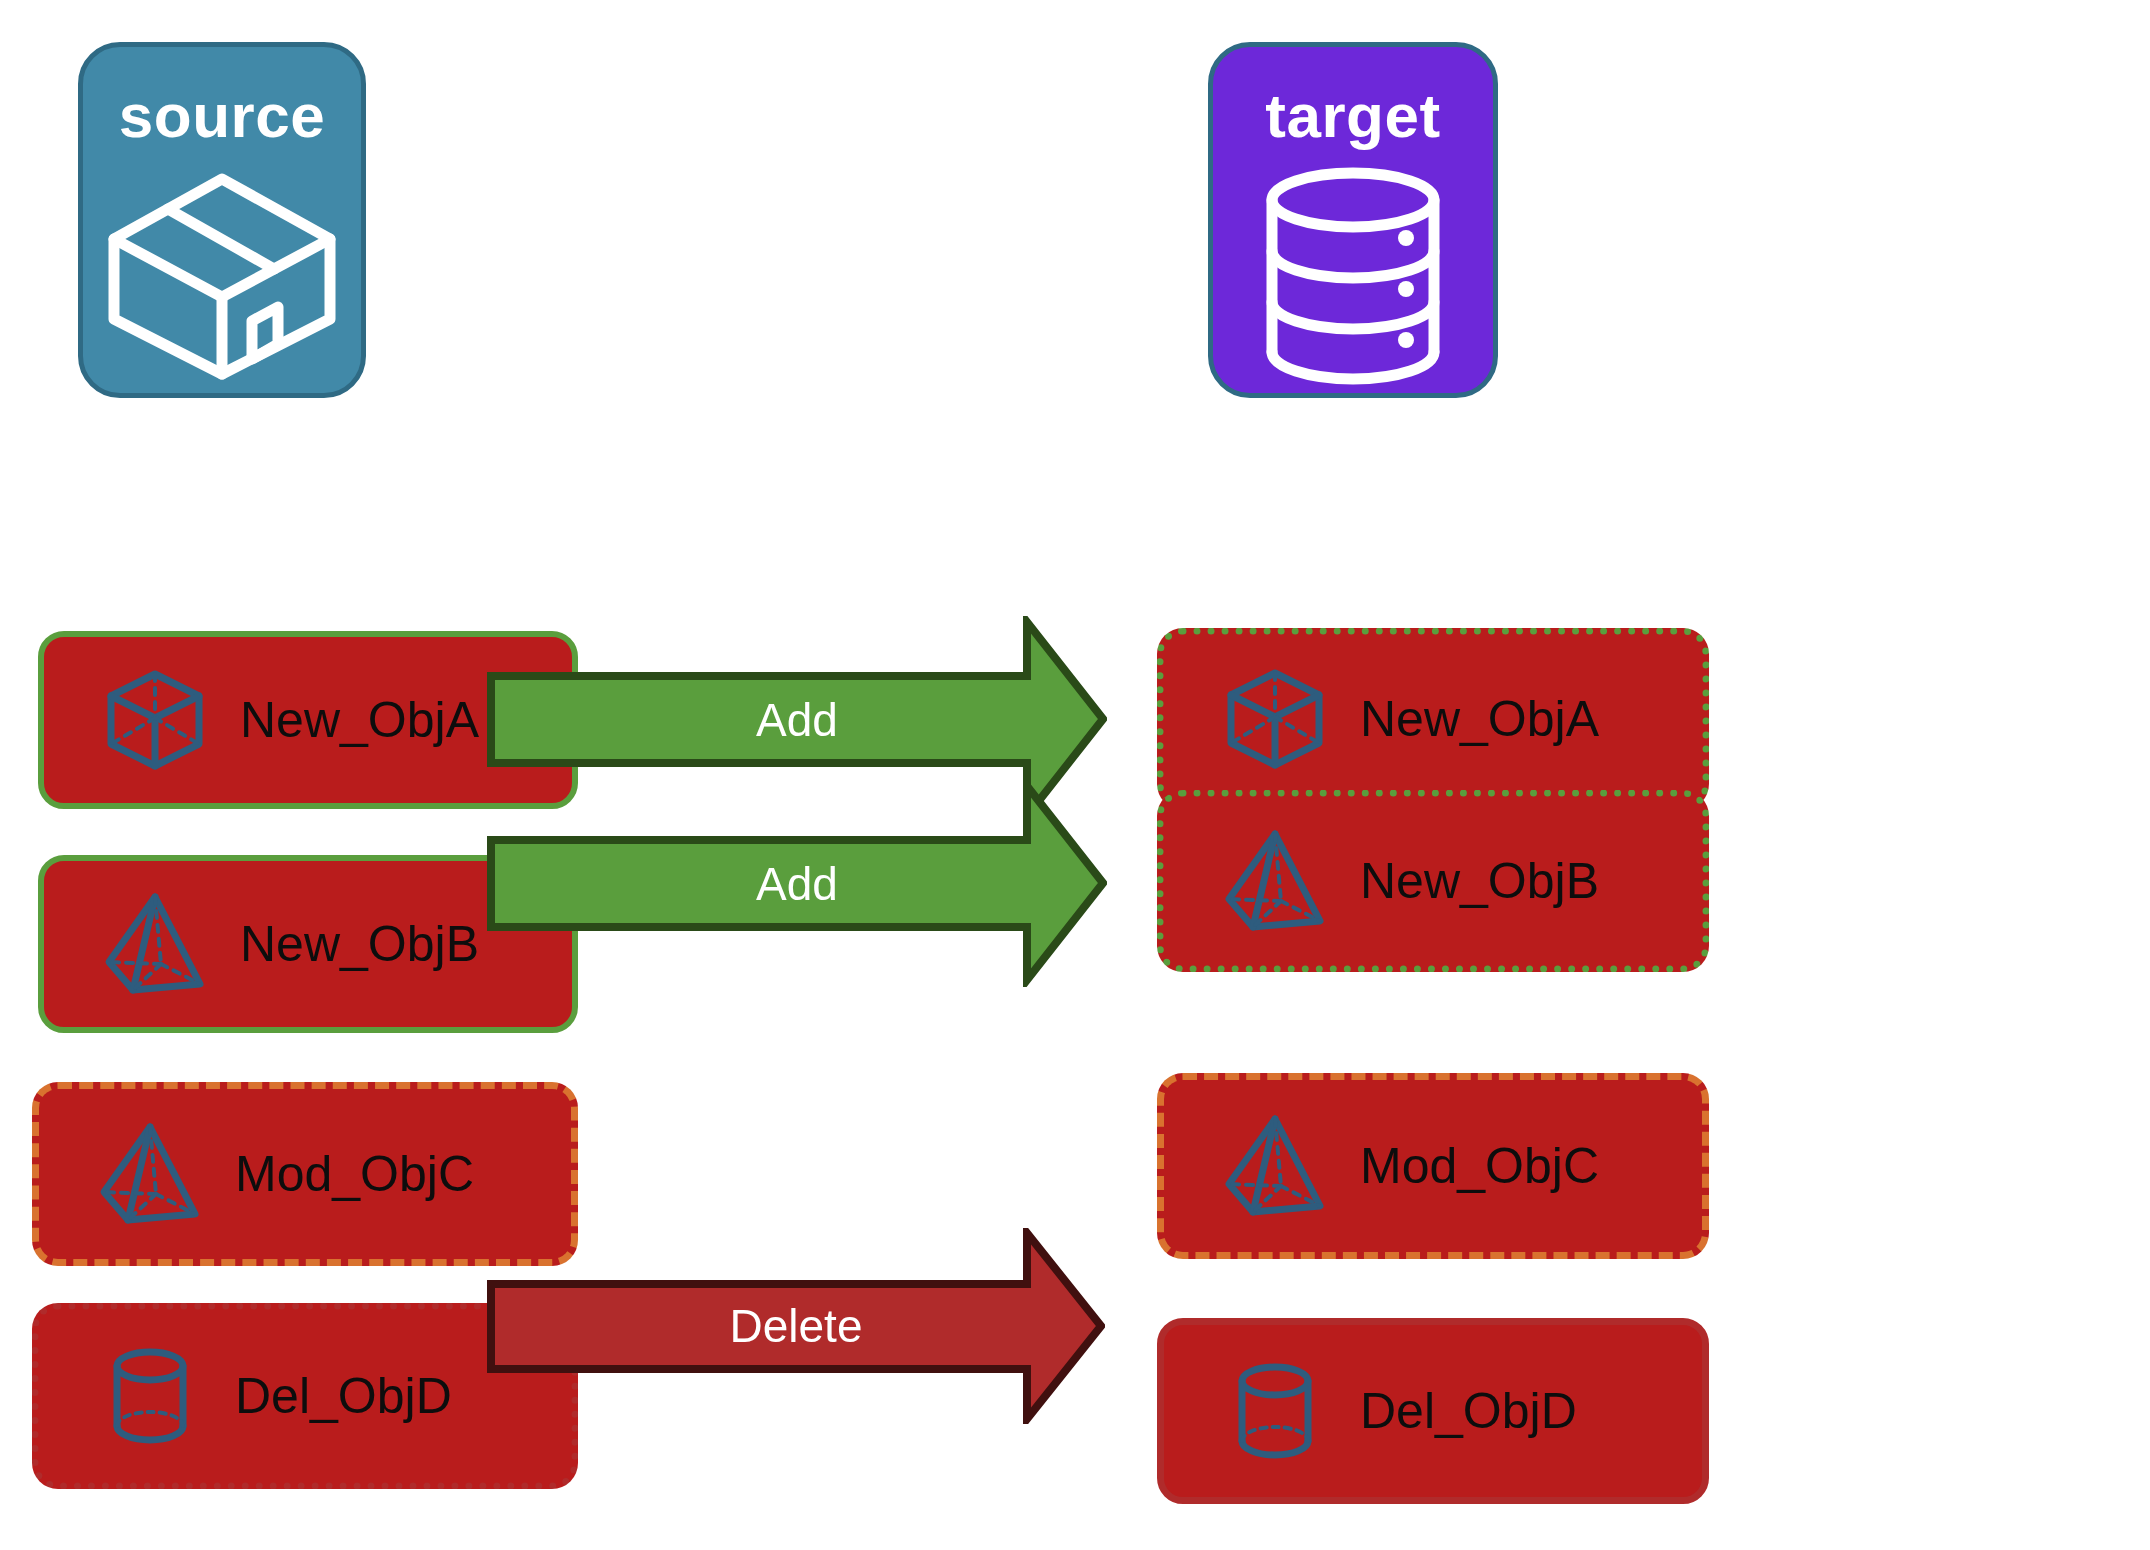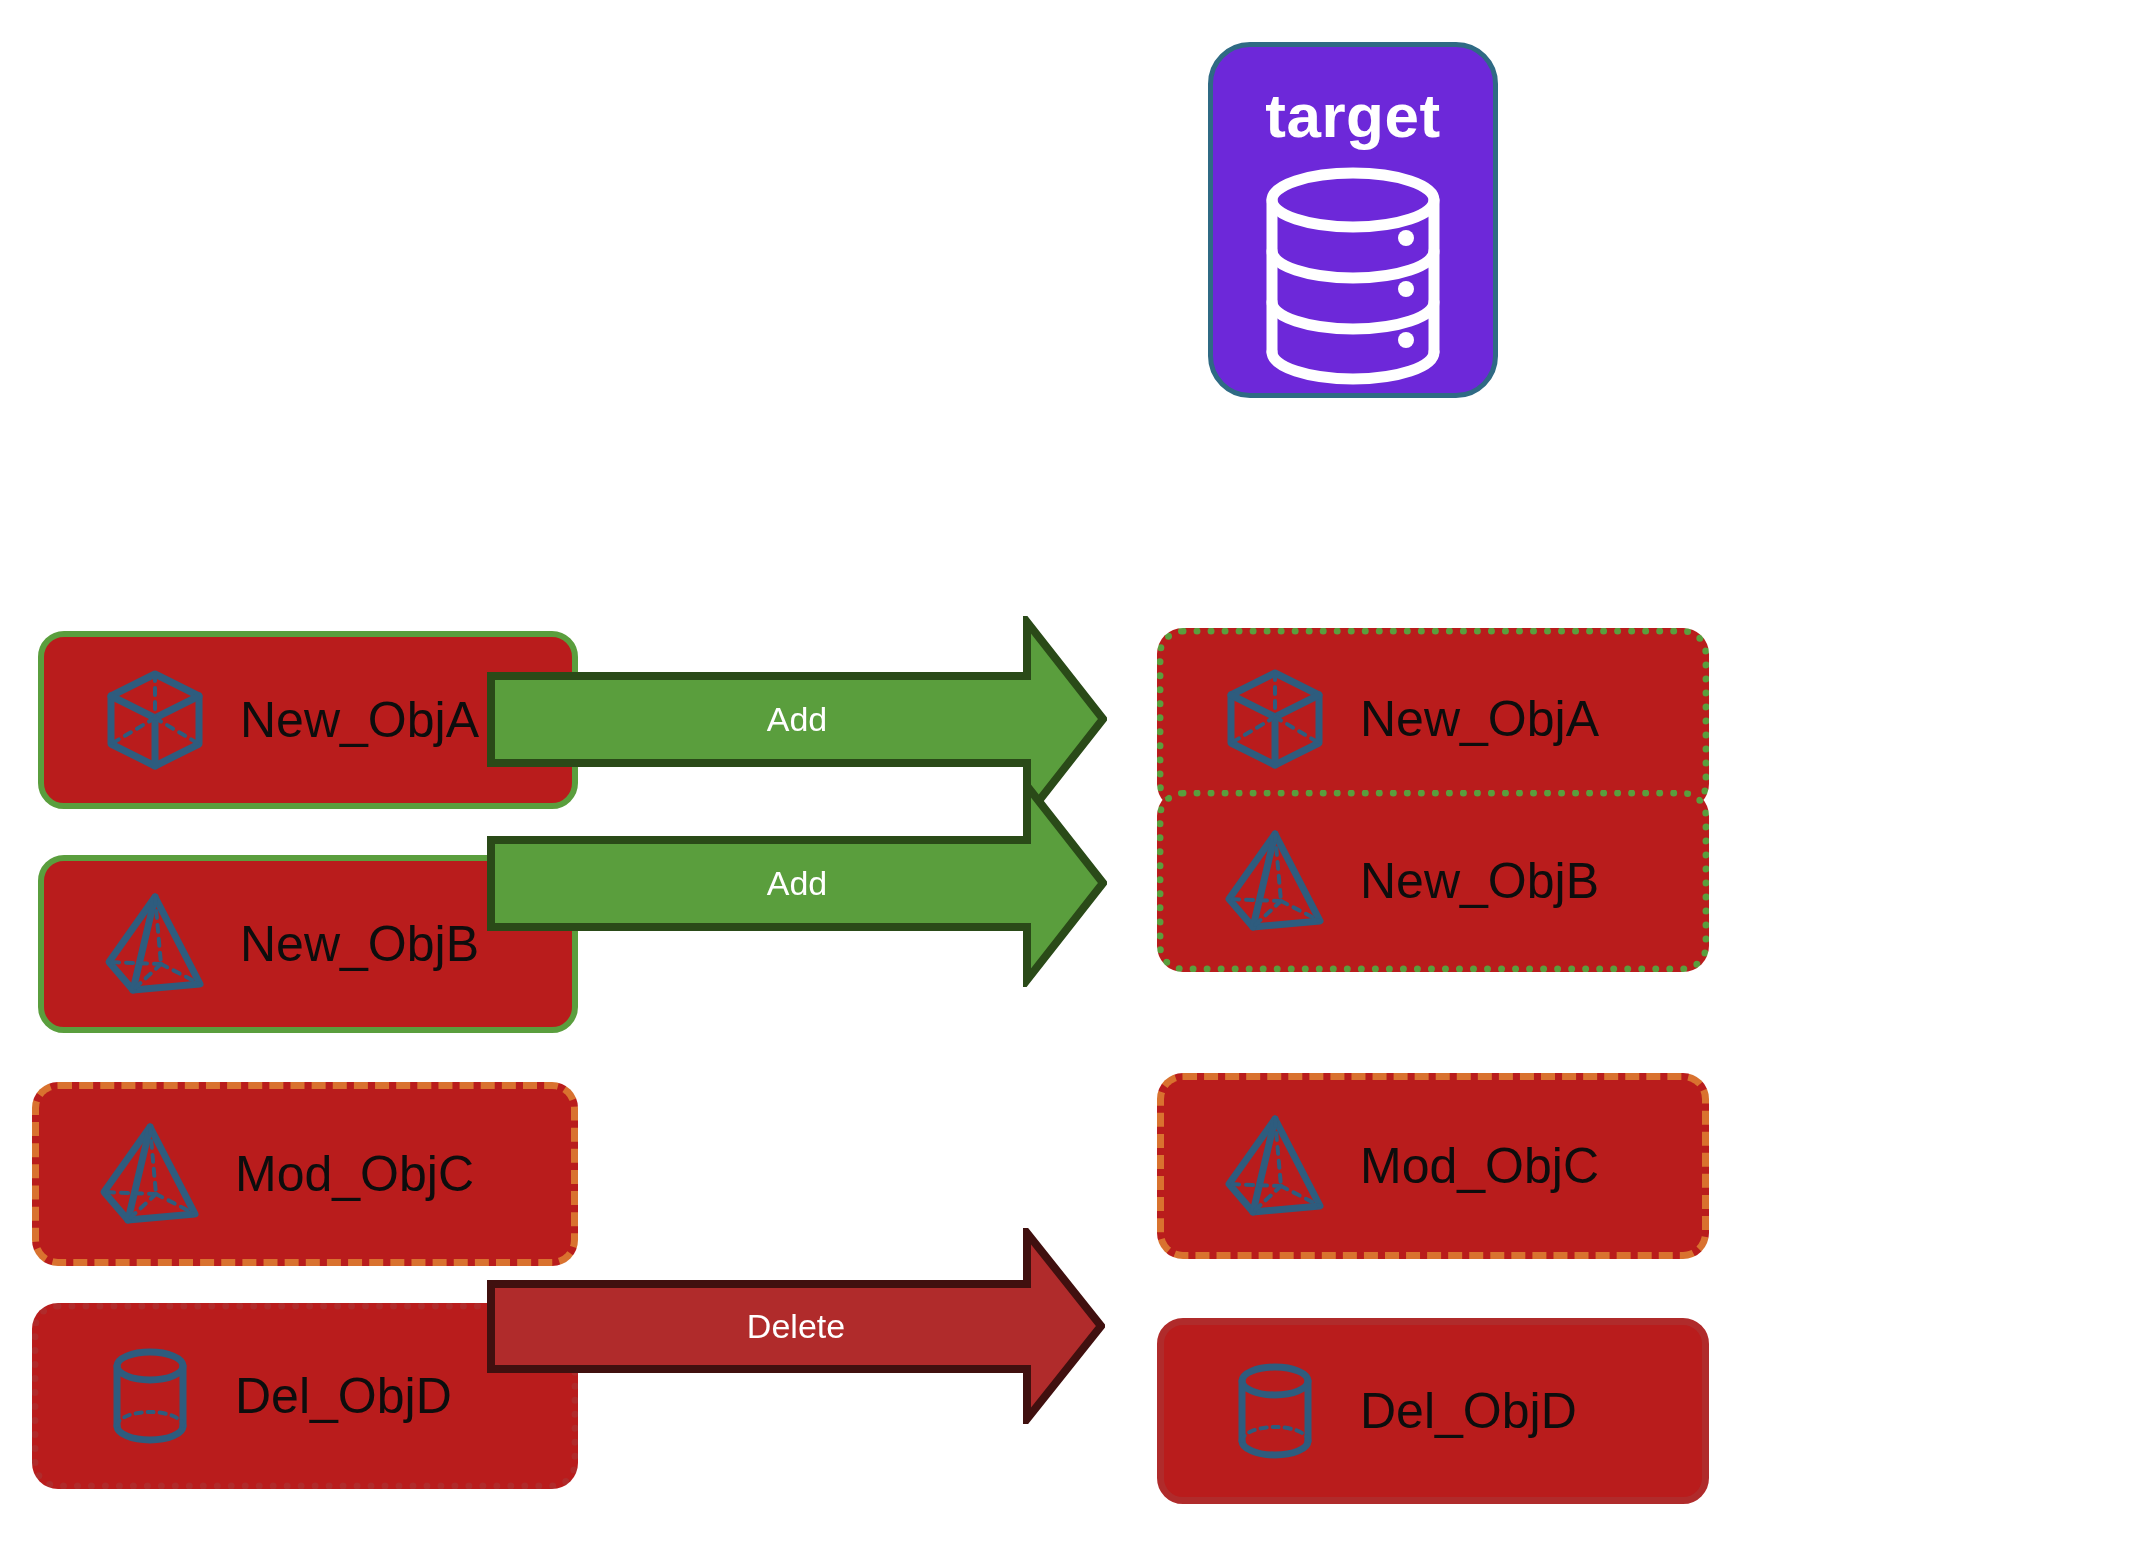--- a/index.html
+++ b/index.html
@@ -88,31 +88,43 @@
   
   .act-arrow{
     position:absolute;
     display:flex;
     align-items:center;
     justify-content:center;
   }
   .act-arrow .lbl{
     position:relative;z-index:2;
     color:#ffffff;
-    font-size:34px;
+    font-size:46px;
     white-space:nowrap;
     user-select:none;
   }
   .act-arrow svg,.big-arrow svg{position:absolute;left:0;top:0;}
 </style>
 </head>
 <body>
 
 <div id="stage">
 
+  <div class="endpoint" style="left:78px;top:42px;width:288px;height:356px;background:#4189a8;border:5px solid #2f6a84;">
+    <div class="endpoint-title">source</div>
+    <div class="endpoint-glyph">
+      <svg width="240" height="215" viewBox="0 0 240 215" fill="none" stroke="#ffffff" stroke-width="11" stroke-linejoin="round" stroke-linecap="round">
+        <path d="M120 10 L228 70 L228 150 L120 205 L12 150 L12 70 Z"></path>
+        <path d="M12 70 L120 128 L228 70"></path>
+        <path d="M120 128 L120 205"></path>
+        <path d="M66 40 L172 100"></path>
+        <path d="M150 152 L176 138 L176 175 L150 190 Z"></path>
+      </svg>
+    </div>
+  </div>
 
 
   <div class="endpoint" style="left:1208px;top:42px;width:290px;height:356px;background:#6d28d9;border:5px solid #2f6a84;">
     <div class="endpoint-title">target</div>
     <div class="endpoint-glyph">
       <svg width="210" height="220" viewBox="0 0 210 220" fill="none" stroke="#ffffff" stroke-width="11" stroke-linecap="round">
         <ellipse cx="105" cy="34" rx="81" ry="27"></ellipse>
         <path d="M24 34 L24 186"></path>
         <path d="M186 34 L186 186"></path>
         <path d="M24 186 A81 27 0 0 0 186 186"></path>

